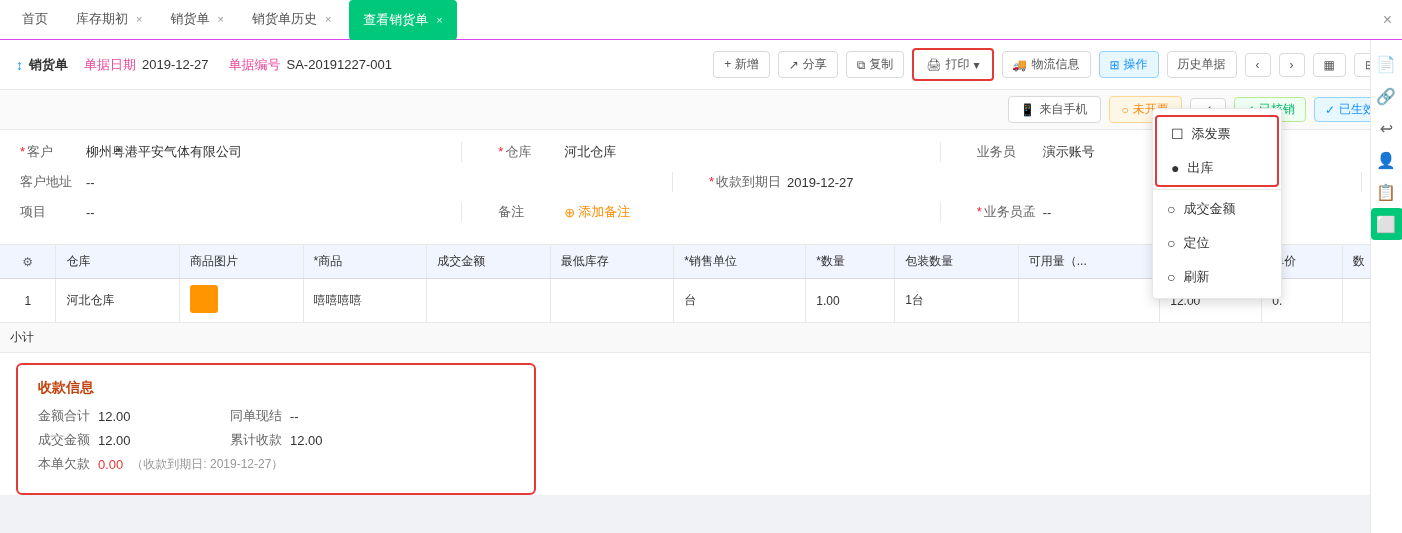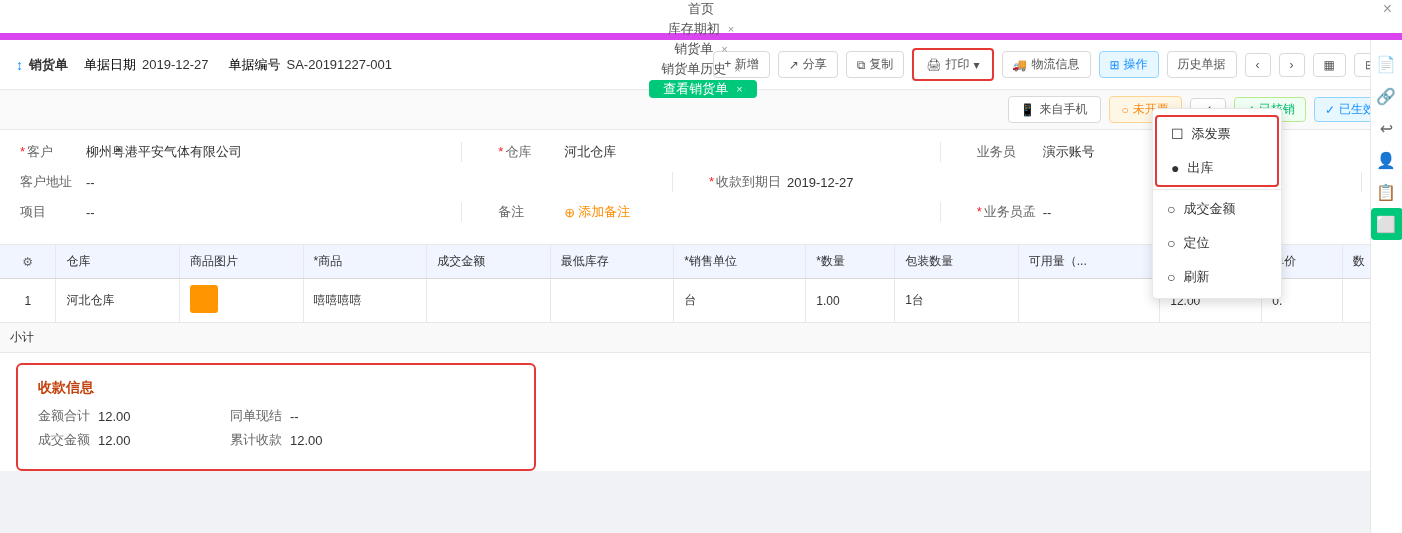--- a/index.html
+++ b/index.html
@@ -1,23 +1,22 @@
 <!DOCTYPE html>
 <html><head>
   <meta charset="utf-8">
   <style>
     * { box-sizing: border-box; margin: 0; padding: 0; }
     body { font-family: "Microsoft YaHei", Arial, sans-serif; font-size: 13px; background: #f0f2f5; color: #333; }
 
     
     .tab-bar {
       display: flex; align-items: center; background: #fff;
-      border-bottom: 7px solid #d946ef; padding: 0 8px; height: 40px;
+      border-bottom: 1px solid #d946ef; padding: 8px 8px; height: 40px;
       position: relative;
-      flex-direction: column;
     }
     .tab-item {
       display: flex; align-items: center; padding: 0 14px; height: 40px;
       cursor: pointer; font-size: 13px; color: #555; border-bottom: 2px solid transparent;
       white-space: nowrap; gap: 4px;
     }
     .tab-item.active { color: #1a73e8; border-bottom: 2px solid #1a73e8; background: #f0f6ff; }
     .tab-item.highlight { background: #00c87a; color: #fff; border-radius: 4px; margin-left: 4px; border-bottom: none; }
     .tab-close { font-size: 11px; color: #999; margin-left: 4px; cursor: pointer; }
     .tab-item.highlight .tab-close { color: rgba(255,255,255,0.8); }
@@ -28,21 +27,21 @@
 
     
     .doc-header {
       display: flex; align-items: center; padding: 8px 16px;
       border-bottom: 1px solid #e8e8e8; background: #fff; gap: 16px;
     }
     .doc-title { display: flex; align-items: center; gap: 6px; font-size: 13px; color: #333; font-weight: 600; }
     .doc-title-icon { color: #1890ff; font-size: 14px; }
     .doc-meta { display: flex; align-items: center; gap: 20px; flex: 1; }
     .doc-meta-item { display: flex; align-items: center; gap: 6px; font-size: 13px; }
-    .doc-meta-label { color: #000000; }
+    .doc-meta-label { color: #ec4899; }
     .doc-meta-value { color: #333; }
 
     
     .toolbar {
       display: flex; align-items: center; gap: 8px; margin-left: auto;
     }
     .toolbar-btn {
       display: flex; align-items: center; gap: 4px; padding: 4px 10px;
       border: 1px solid #d9d9d9; border-radius: 4px; cursor: pointer;
       font-size: 12px; background: #fff; color: #555; white-space: nowrap;
@@ -381,20 +380,27 @@
       <div class="summary-row">
         <div class="summary-item">
           <span class="summary-item-label">成交金额</span>
           <span class="summary-item-value">12.00</span>
         </div>
         <div class="summary-item">
           <span class="summary-item-label">累计收款</span>
           <span class="summary-item-value">12.00</span>
         </div>
       </div>
+      <div class="summary-row">
+        <div class="summary-item" style="flex: 1; max-width: 500px;">
+          <span class="summary-item-label">本单欠款</span>
+          <span class="summary-item-value red">0.00</span>
+          <span class="summary-item-value" style="color:#999; font-size:12px;">（收款到期日: 2019-12-27）</span>
+        </div>
+      </div>
     </div>
   </div>
 
   <div class="dropdown-popup">
     <div class="dropdown-popup-header">
       <div class="dropdown-item">
         <span class="item-icon">☐</span>
         <span>添发票</span>
       </div>
       <div class="dropdown-item">

